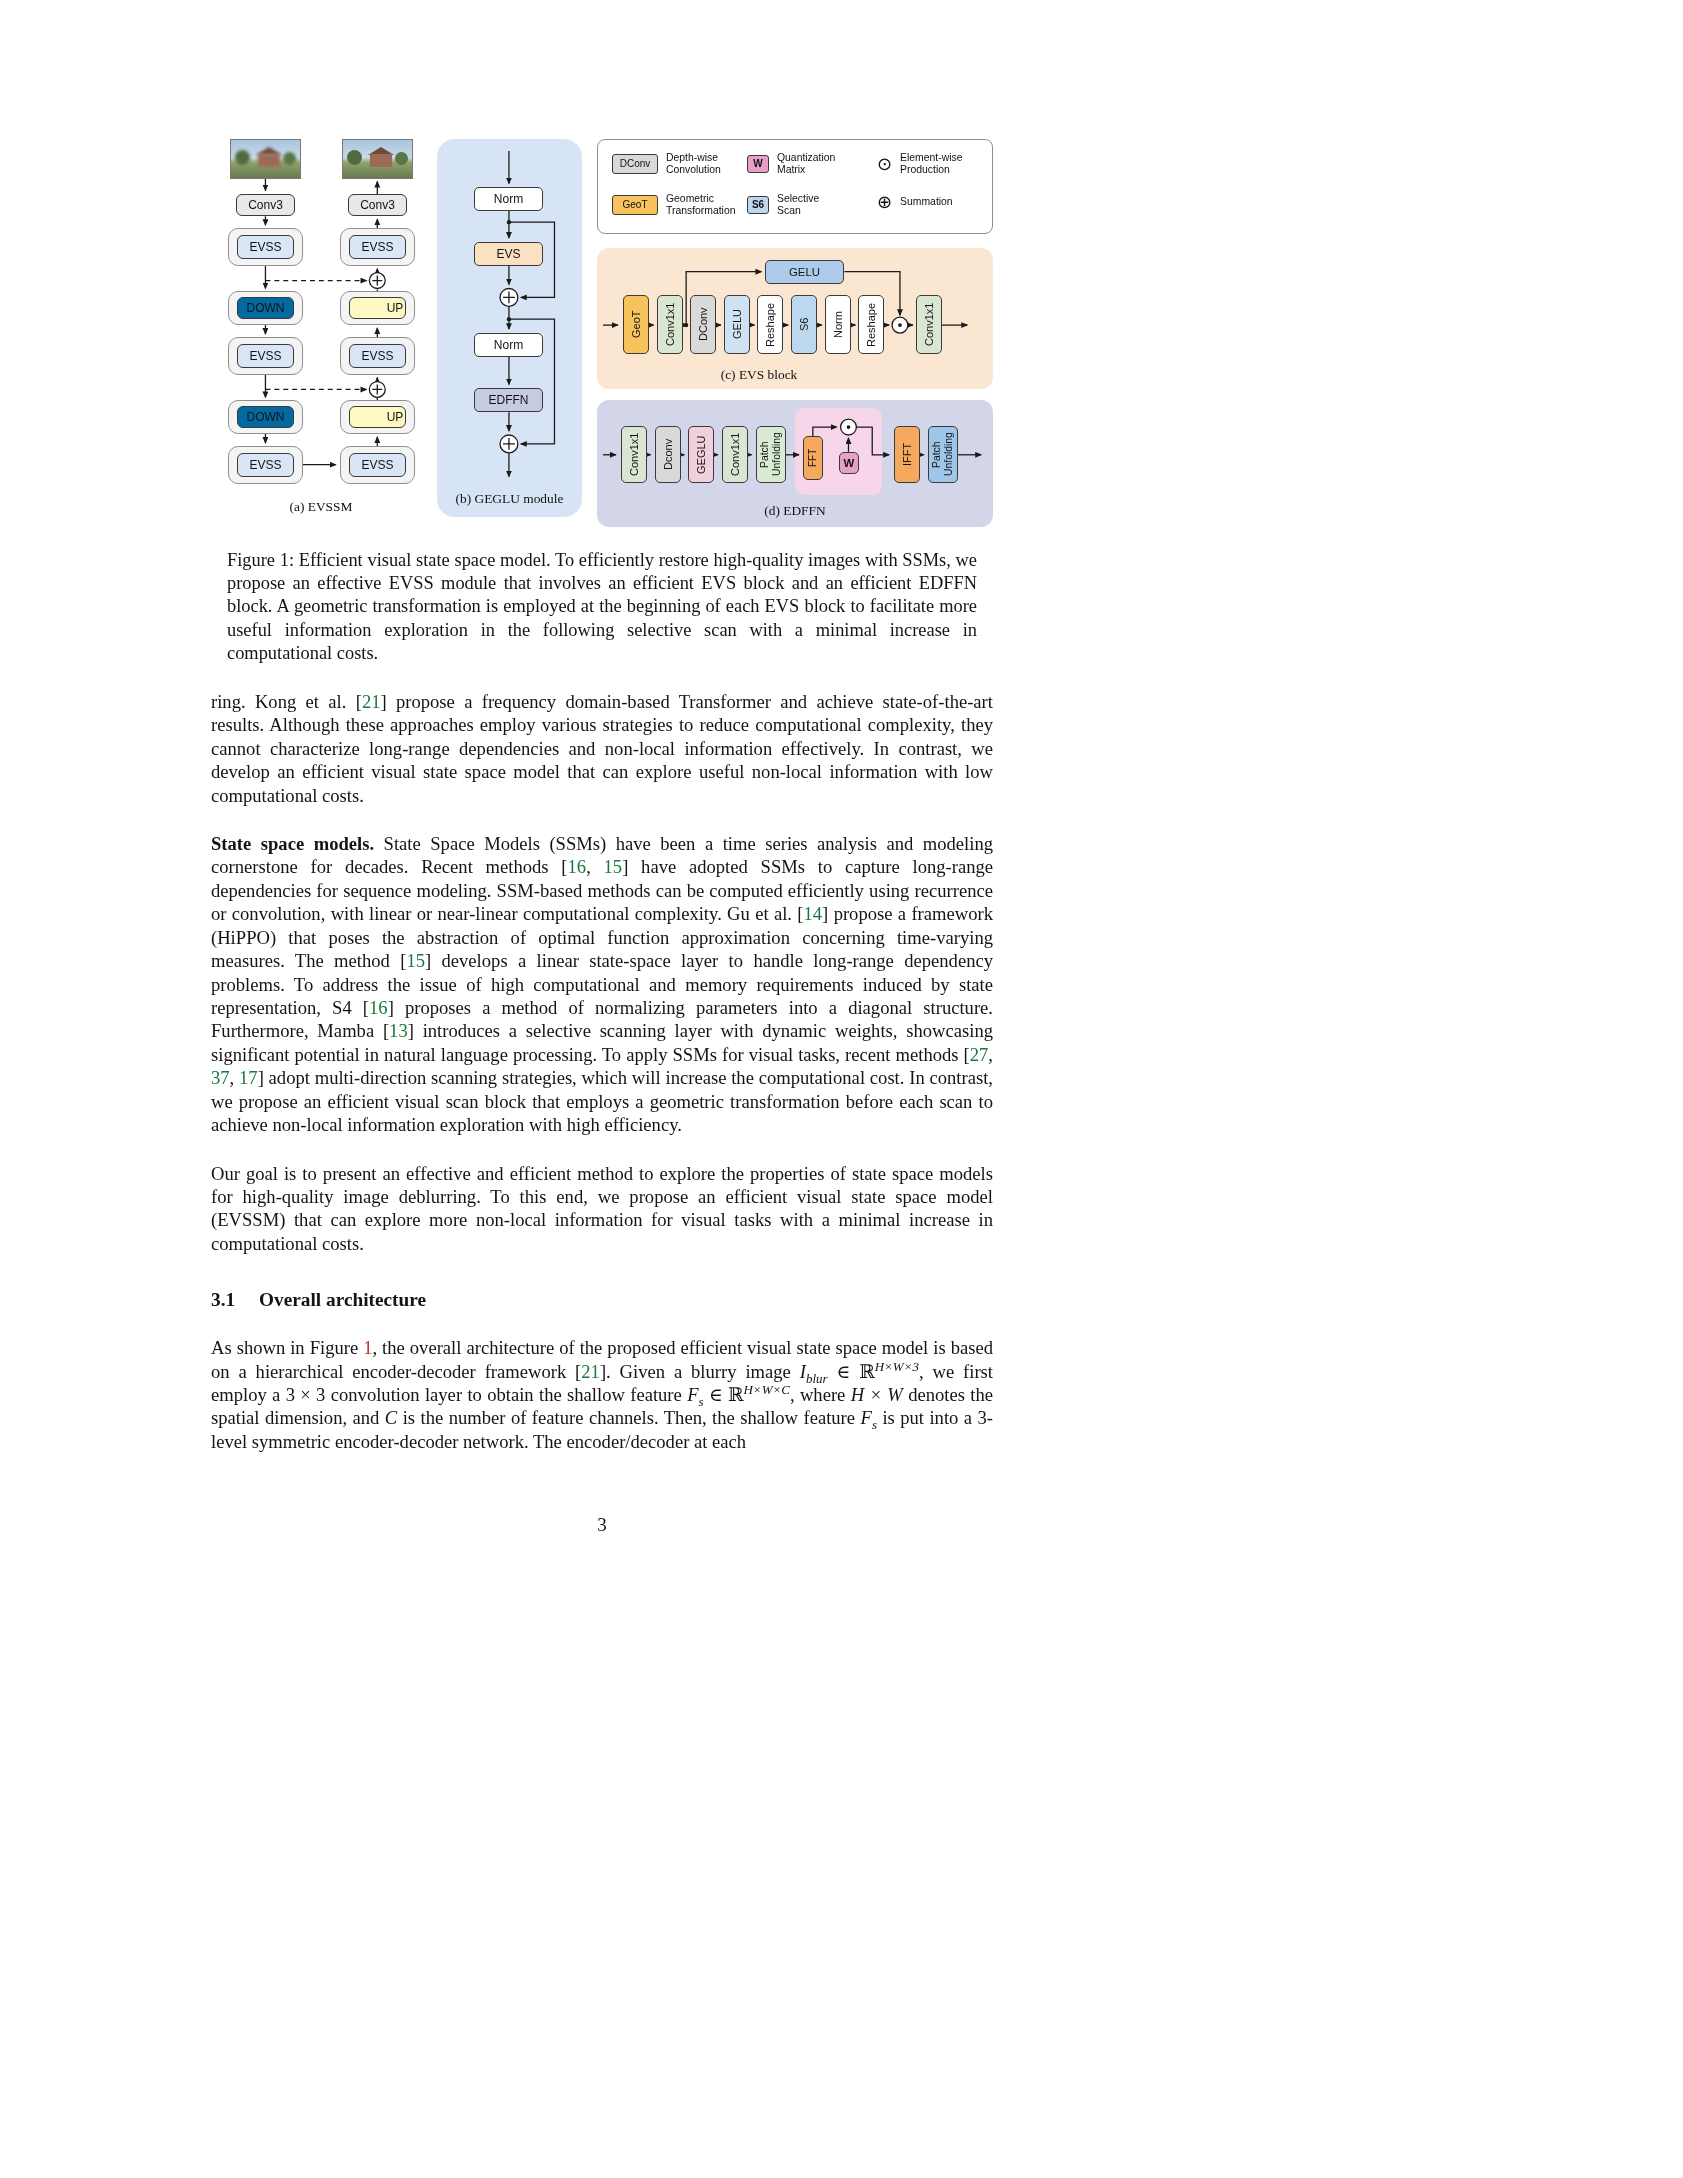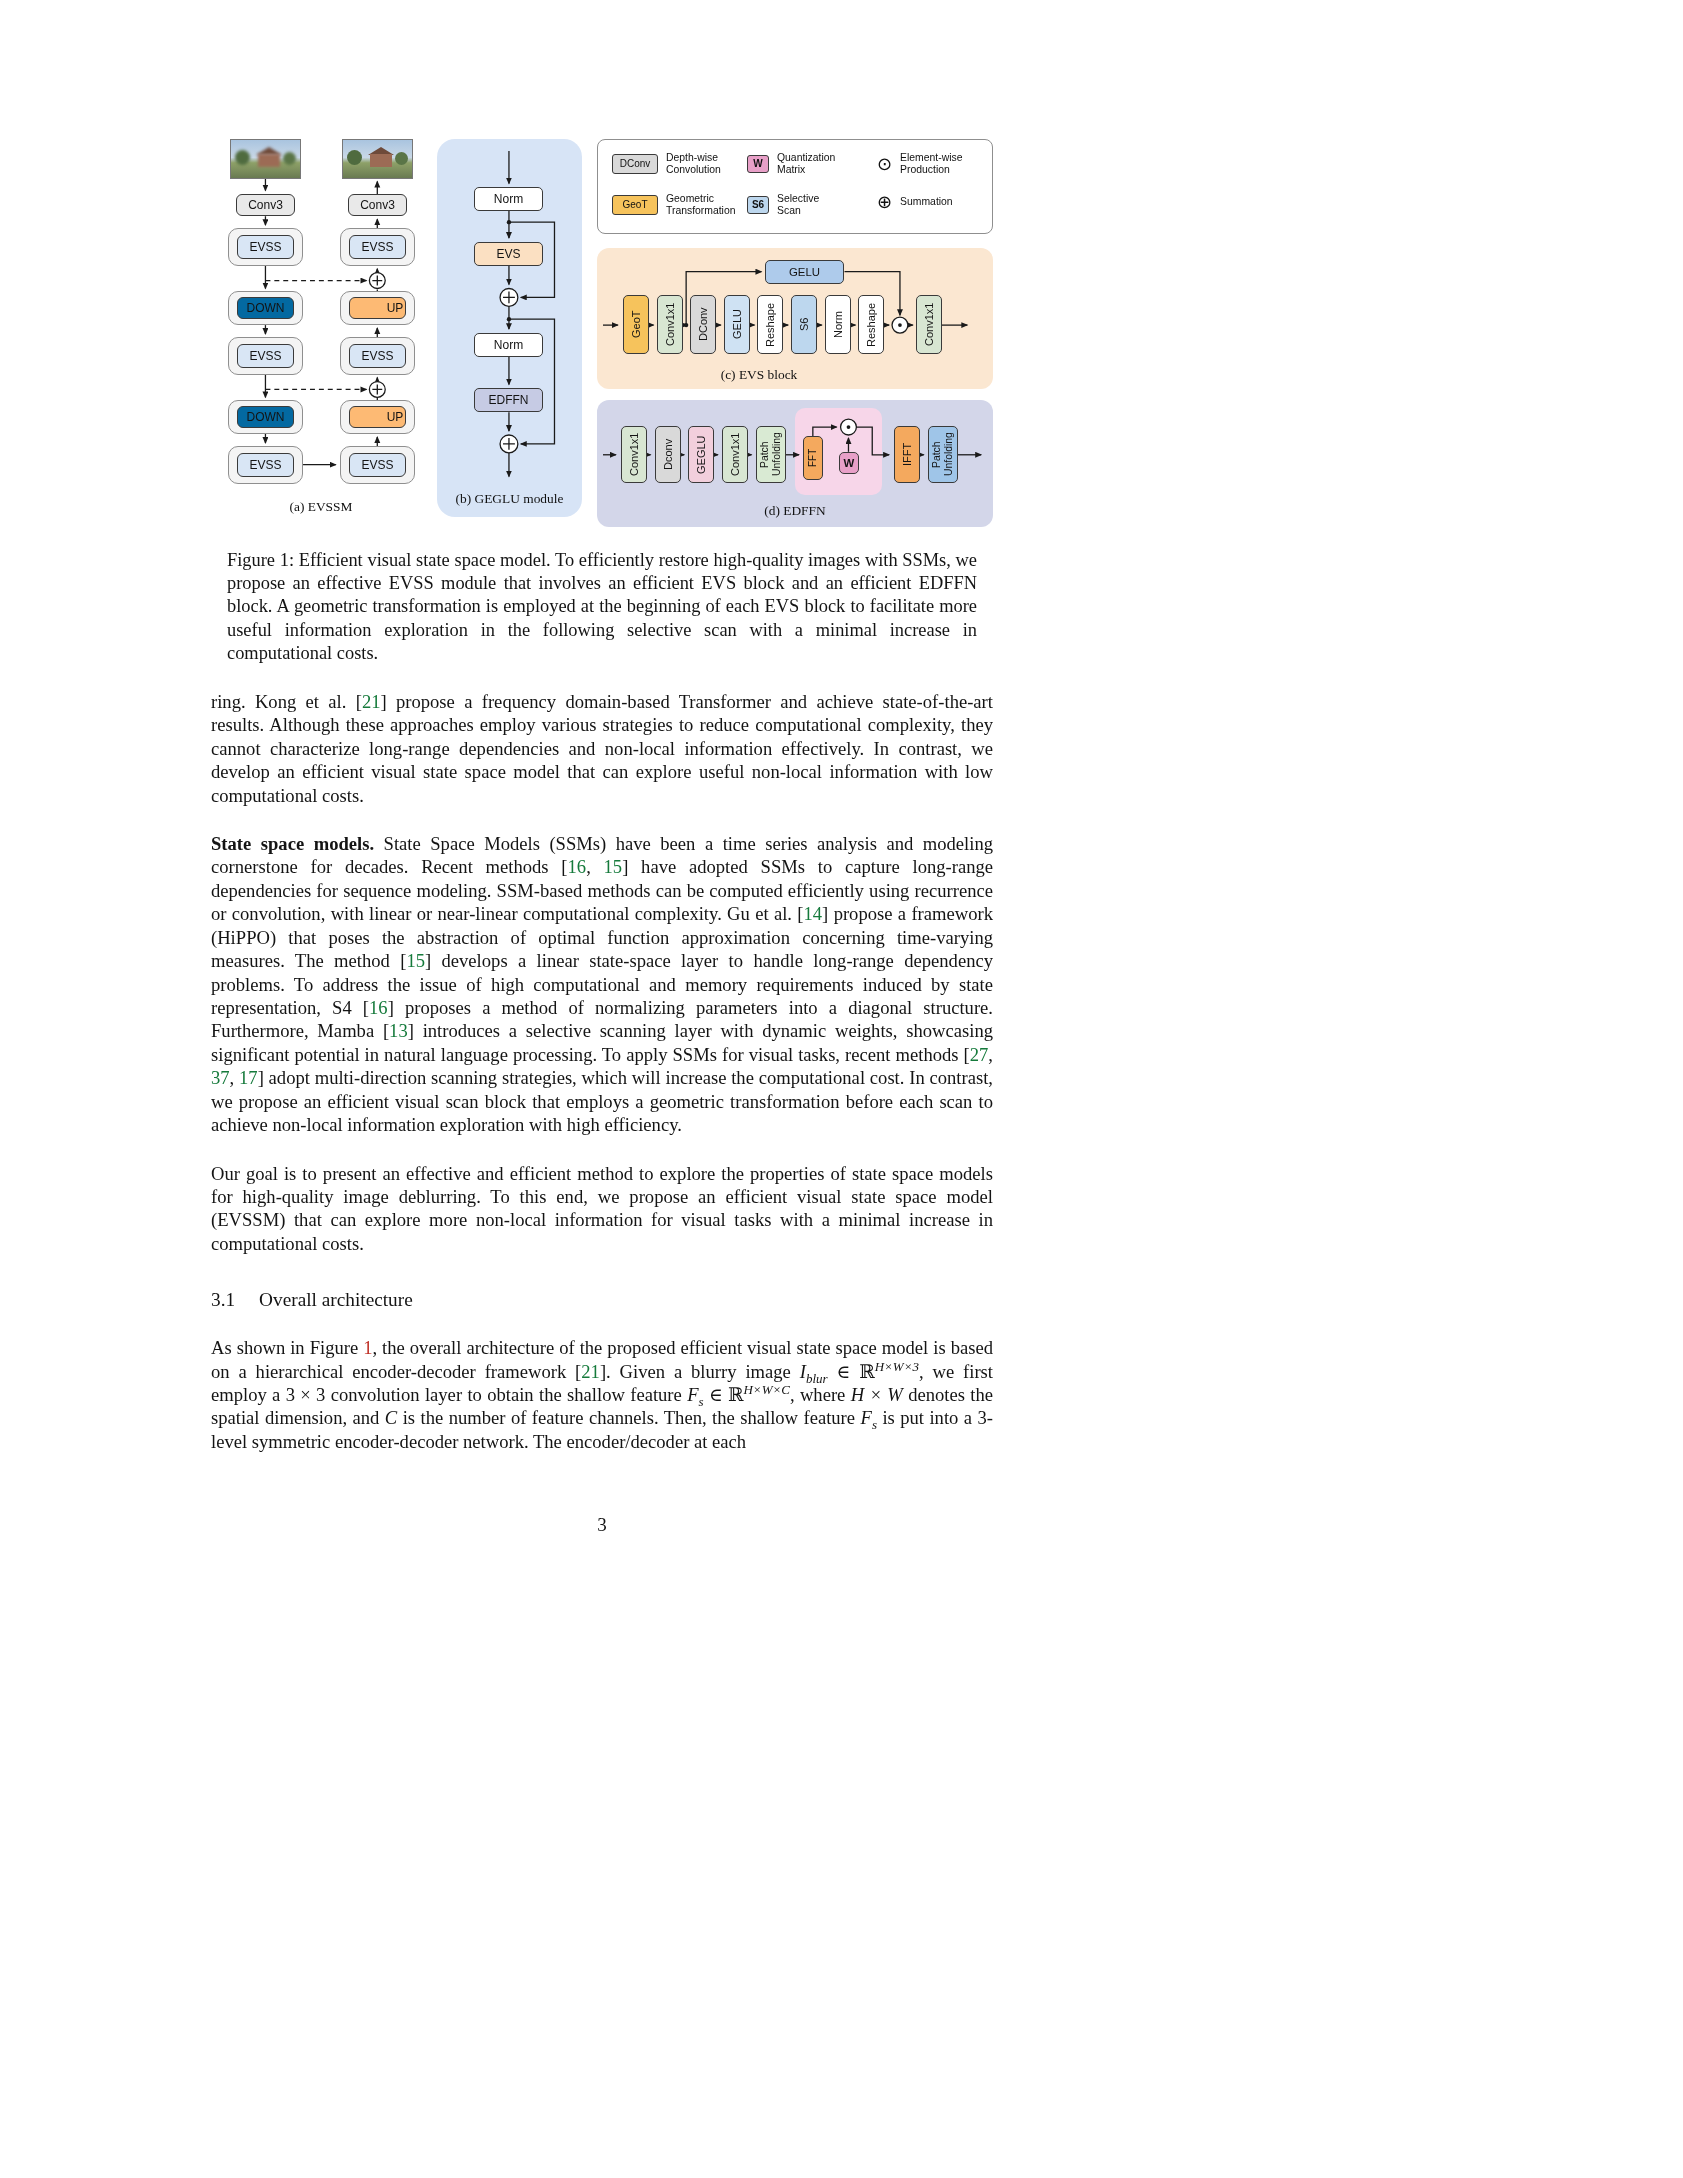--- a/index.html
+++ b/index.html
@@ -13,21 +13,21 @@
   .pbg{position:absolute;}
   .fig-svg{position:absolute;left:0;top:0;}
   .blk,.cap,.bblk,.bblk2,.vblk,.plabel,.thumb,.legend{position:absolute;}
   .cap{border:1.2px solid #8f8f8f;border-radius:10px;background:#f4f4f4;
        display:flex;align-items:center;justify-content:center;}
   .blk{border:1.2px solid #3a3a3a;border-radius:6px;background:#e9e9e9;
        display:flex;align-items:center;justify-content:center;
        font:12px "Liberation Sans",sans-serif;}
   .cap .blk{position:static;width:57px;height:24px;}
   .cap.short .blk{height:22px;}
-  .evss{background:#d9e6f5;} .down{background:#0369a1;} .up{background:#fdba74;padding-left:35px;}
+  .evss{background:#d9e6f5;} .down{background:#0369a1;} .up{background:#fef9c3;padding-left:35px;}
   .bblk{left:263px;width:69px;height:24px;border:1.2px solid #3a3a3a;border-radius:5px;
         background:#fff;display:flex;align-items:center;justify-content:center;
         font:12px "Liberation Sans",sans-serif;}
   .bblk2{border:1.2px solid #3a3a3a;border-radius:5px;display:flex;align-items:center;
         justify-content:center;font:11.4px "Liberation Sans",sans-serif;}
   .vblk{writing-mode:vertical-rl;transform:rotate(180deg);display:flex;align-items:center;
         justify-content:center;border:1.2px solid #3a3a3a;border-radius:5px;
         font-family:"Liberation Sans",sans-serif;font-size:11px;line-height:12.4px;
         text-align:center;background:#fff;}
   .plabel{font-family:"Liberation Serif",serif;font-size:13.4px;text-align:center;color:#111;}
@@ -49,21 +49,21 @@
   .lg-badge.wide{width:46px;height:20px;}
   .lg-badge.small{width:22px;height:18px;font-weight:bold;}
   .bg-gray{background:#d9d9d9;} .bg-pink{background:#e8a0c8;} .bg-amber{background:#f6c35c;} .bg-blue{background:#bdd7ee;}
   .lg-glyph{font-family:"DejaVu Sans",sans-serif;font-size:18px;line-height:1;flex:none;}
 
   
   .caption{margin:16px 16px 0;font-size:18.4px;line-height:1.26;text-align:justify;}
   .body{margin:25px 0 0;font-size:18.6px;line-height:1.26;text-align:justify;}
   h2.sec{margin:38px 0 0;font-size:24px;font-weight:700;font-family:"Liberation Serif",serif;}
   h2.sec .num{margin-right:30px;}
-  h3.subsec{margin:34px 0 0;font-size:19.3px;font-weight:400;}
+  h3.subsec{margin:34px 0 0;font-size:19.3px;font-weight:700;}
   h3.subsec .num{margin-right:24px;}
   .pageno{margin-top:61px;text-align:center;font-size:19px;}
   .seg-b{font-weight:700;}
   .seg-c{color:var(--cite,#157a3b);}
   .seg-r{color:var(--ref,#bf2f25);}
   .seg-i,sub.seg-isub,sup.seg-isup{font-style:italic;}
   sub,sup{line-height:0;font-size:70%;}
 </style>
 </head>
 <body>

